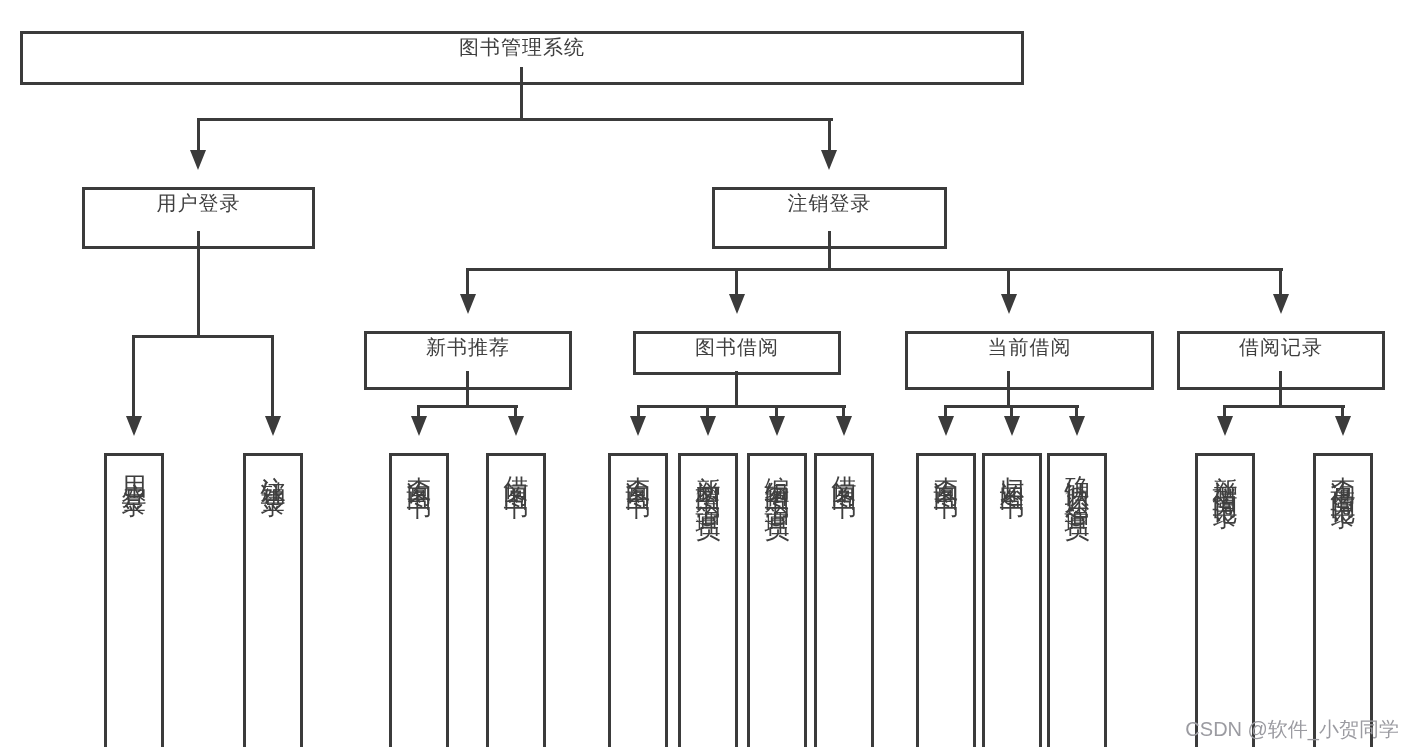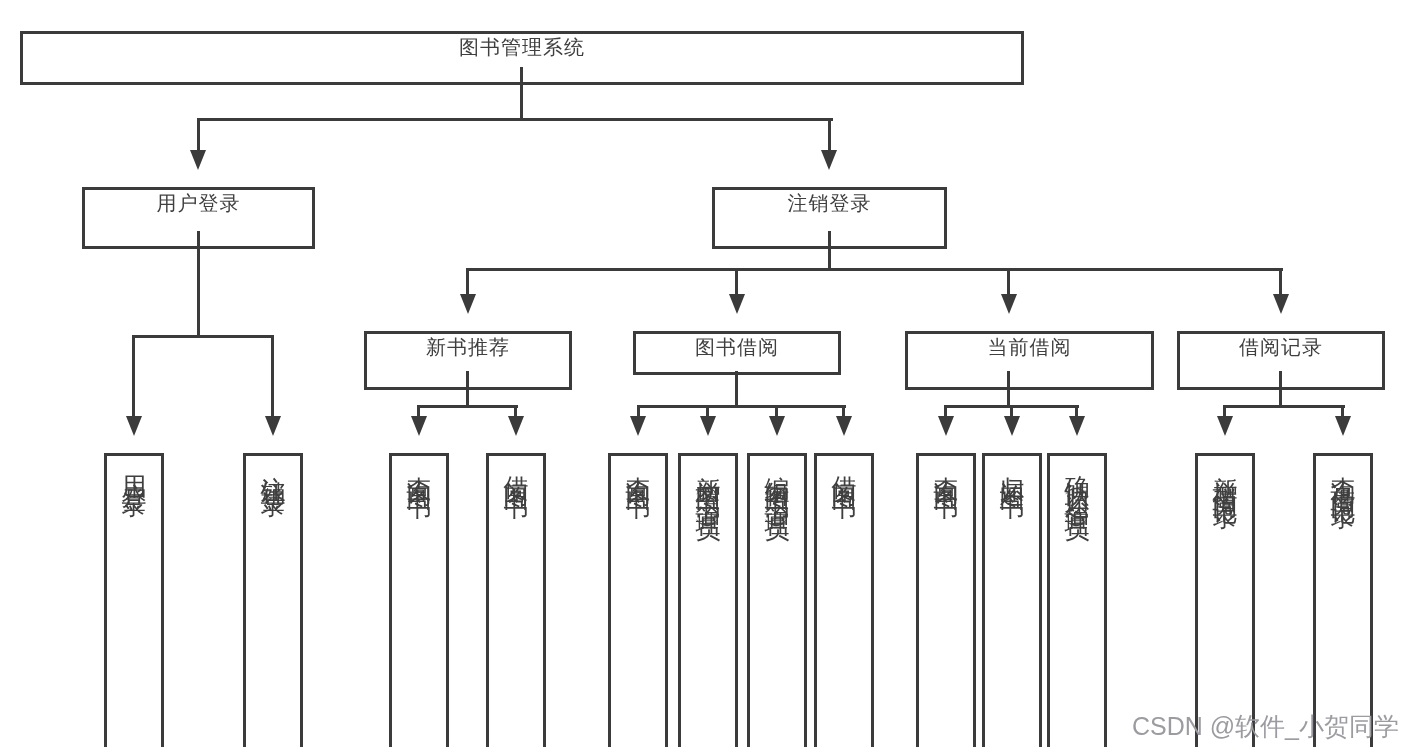--- a/index.html
+++ b/index.html
@@ -50,21 +50,21 @@
   .hline{position:absolute;height:3px;background:var(--line);}
   .tri{
     position:absolute;width:0;height:0;
     border-left:8px solid transparent;
     border-right:8px solid transparent;
     border-top:20px solid var(--line);
   }
   .watermark{
     position:absolute;
     right:6px;bottom:4px;
-    font-size:25px;
+    font-size:20px;
     color:var(--wm);
     white-space:nowrap;
   }
 </style>
 </head>
 <body>
 
 <div class="canvas">
 
   <div class="box" style="left:20px;top:14px;width:1004px;height:54px;">

